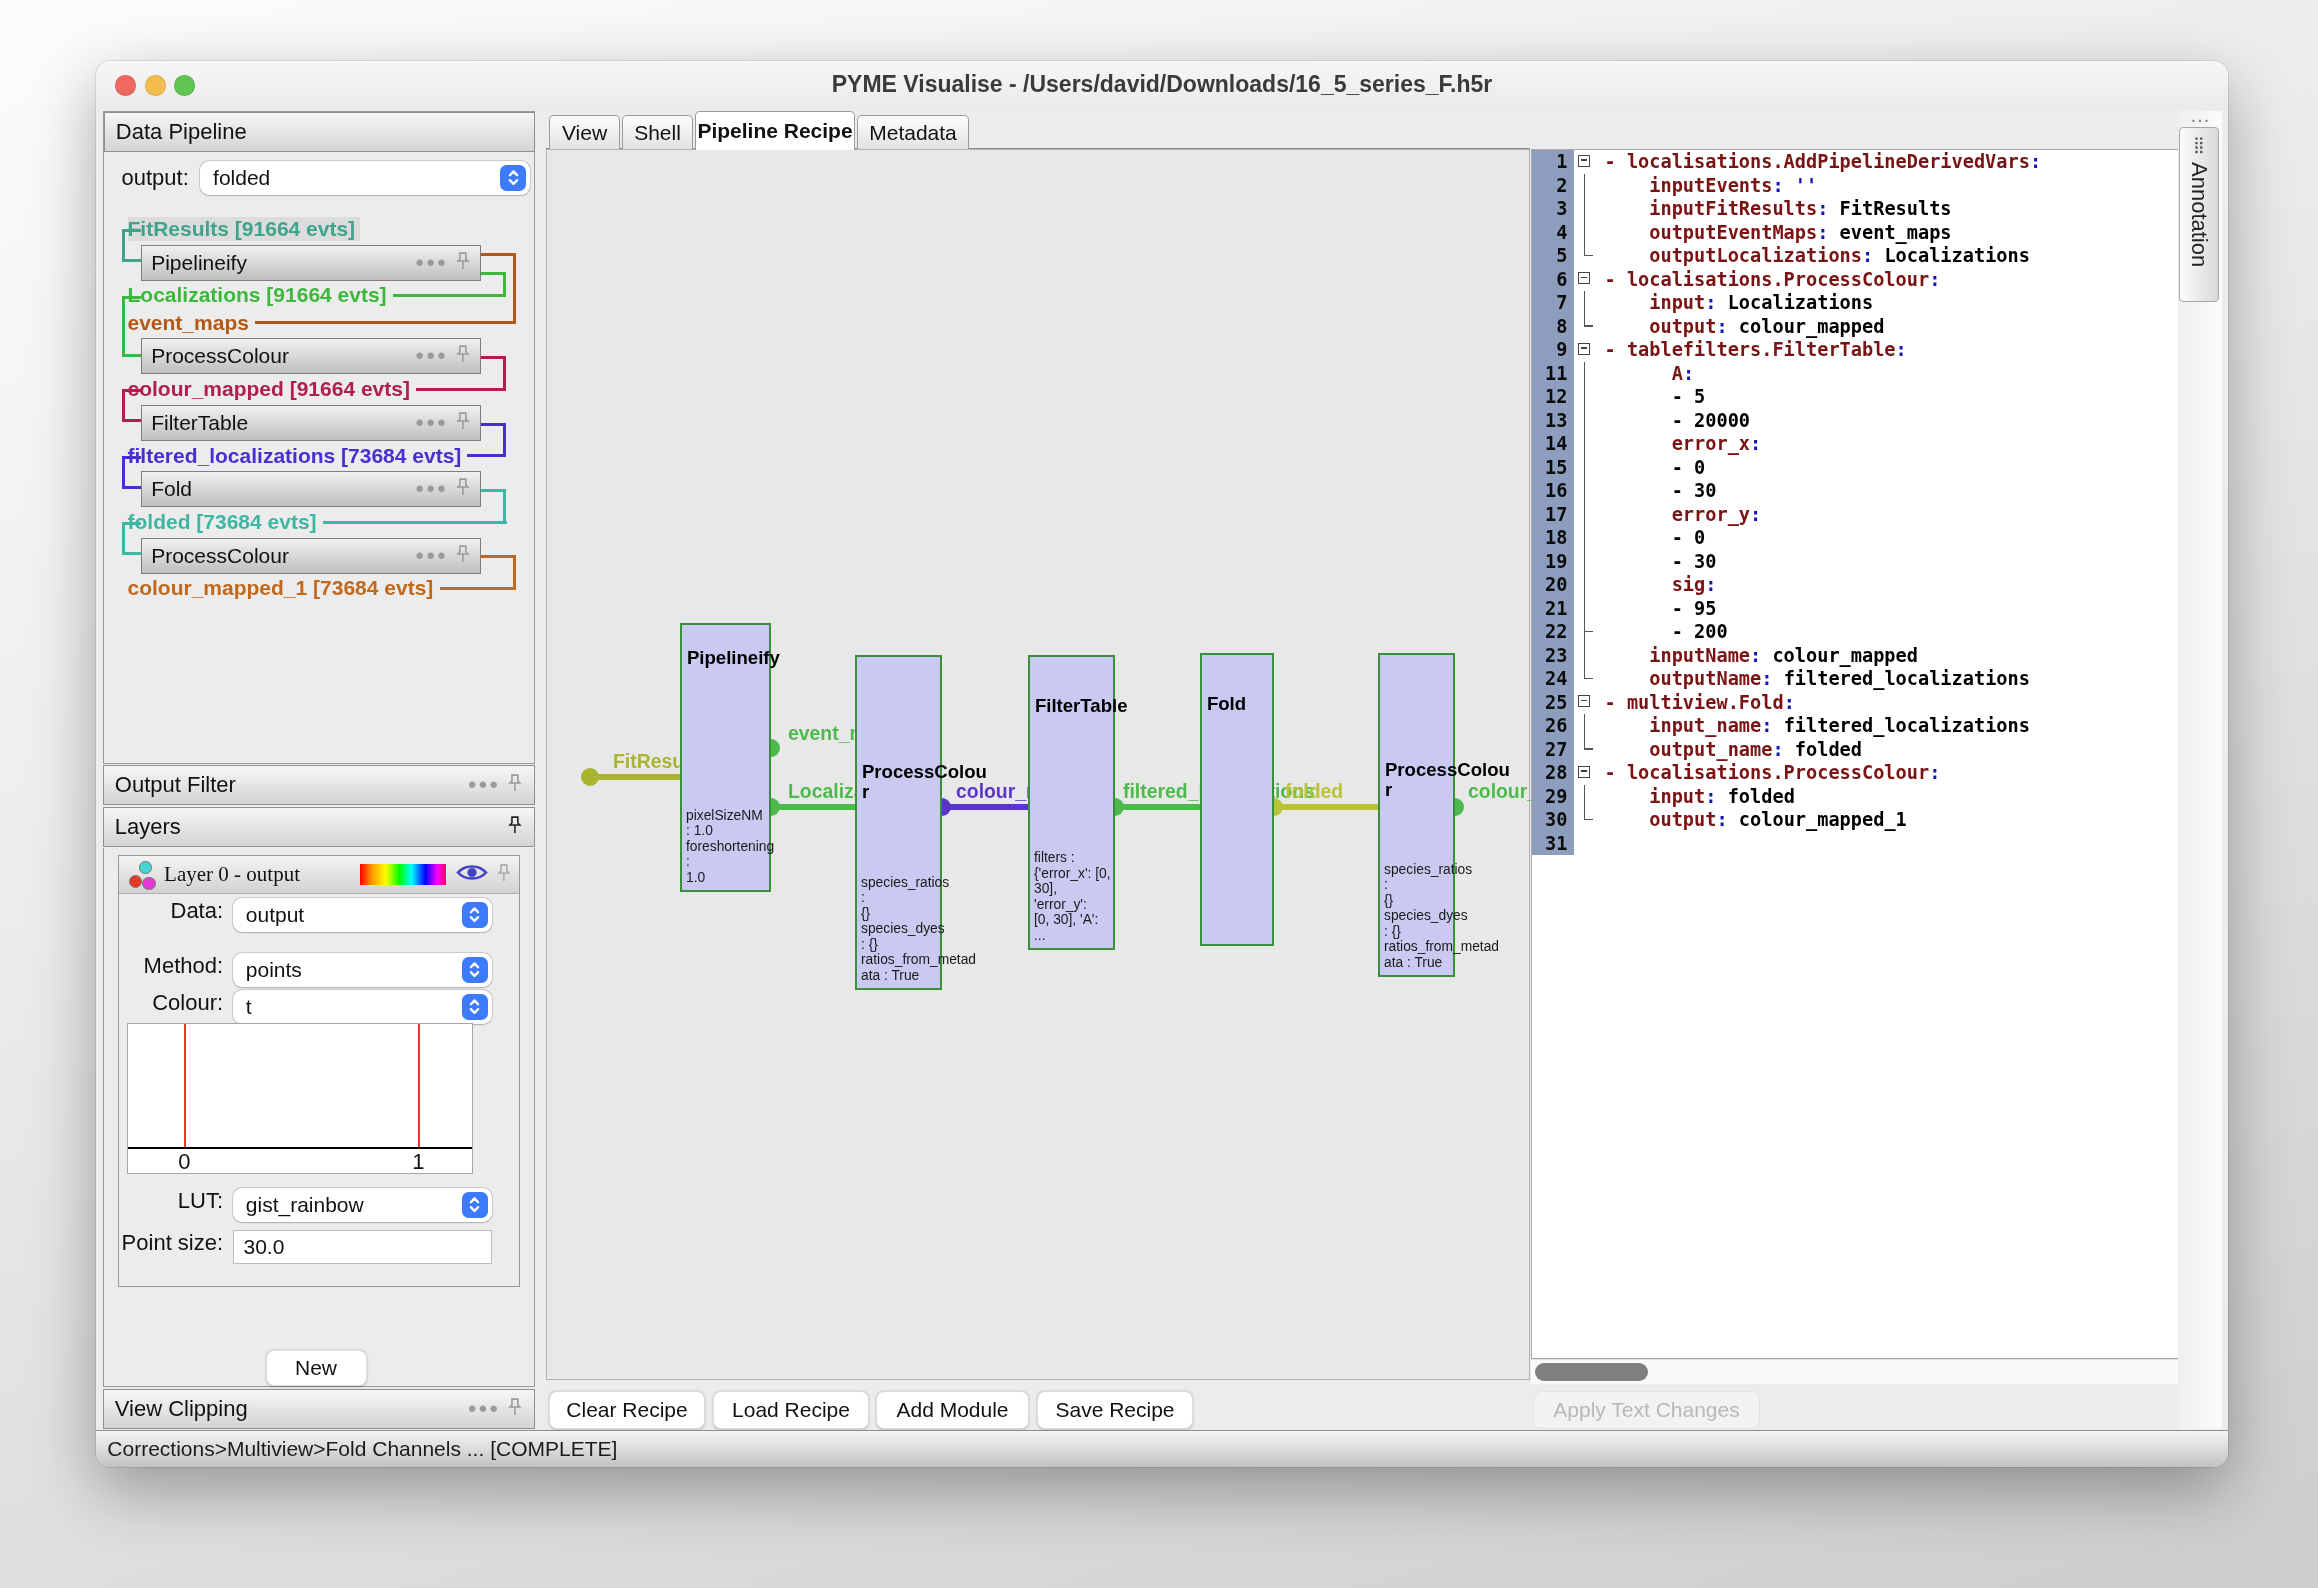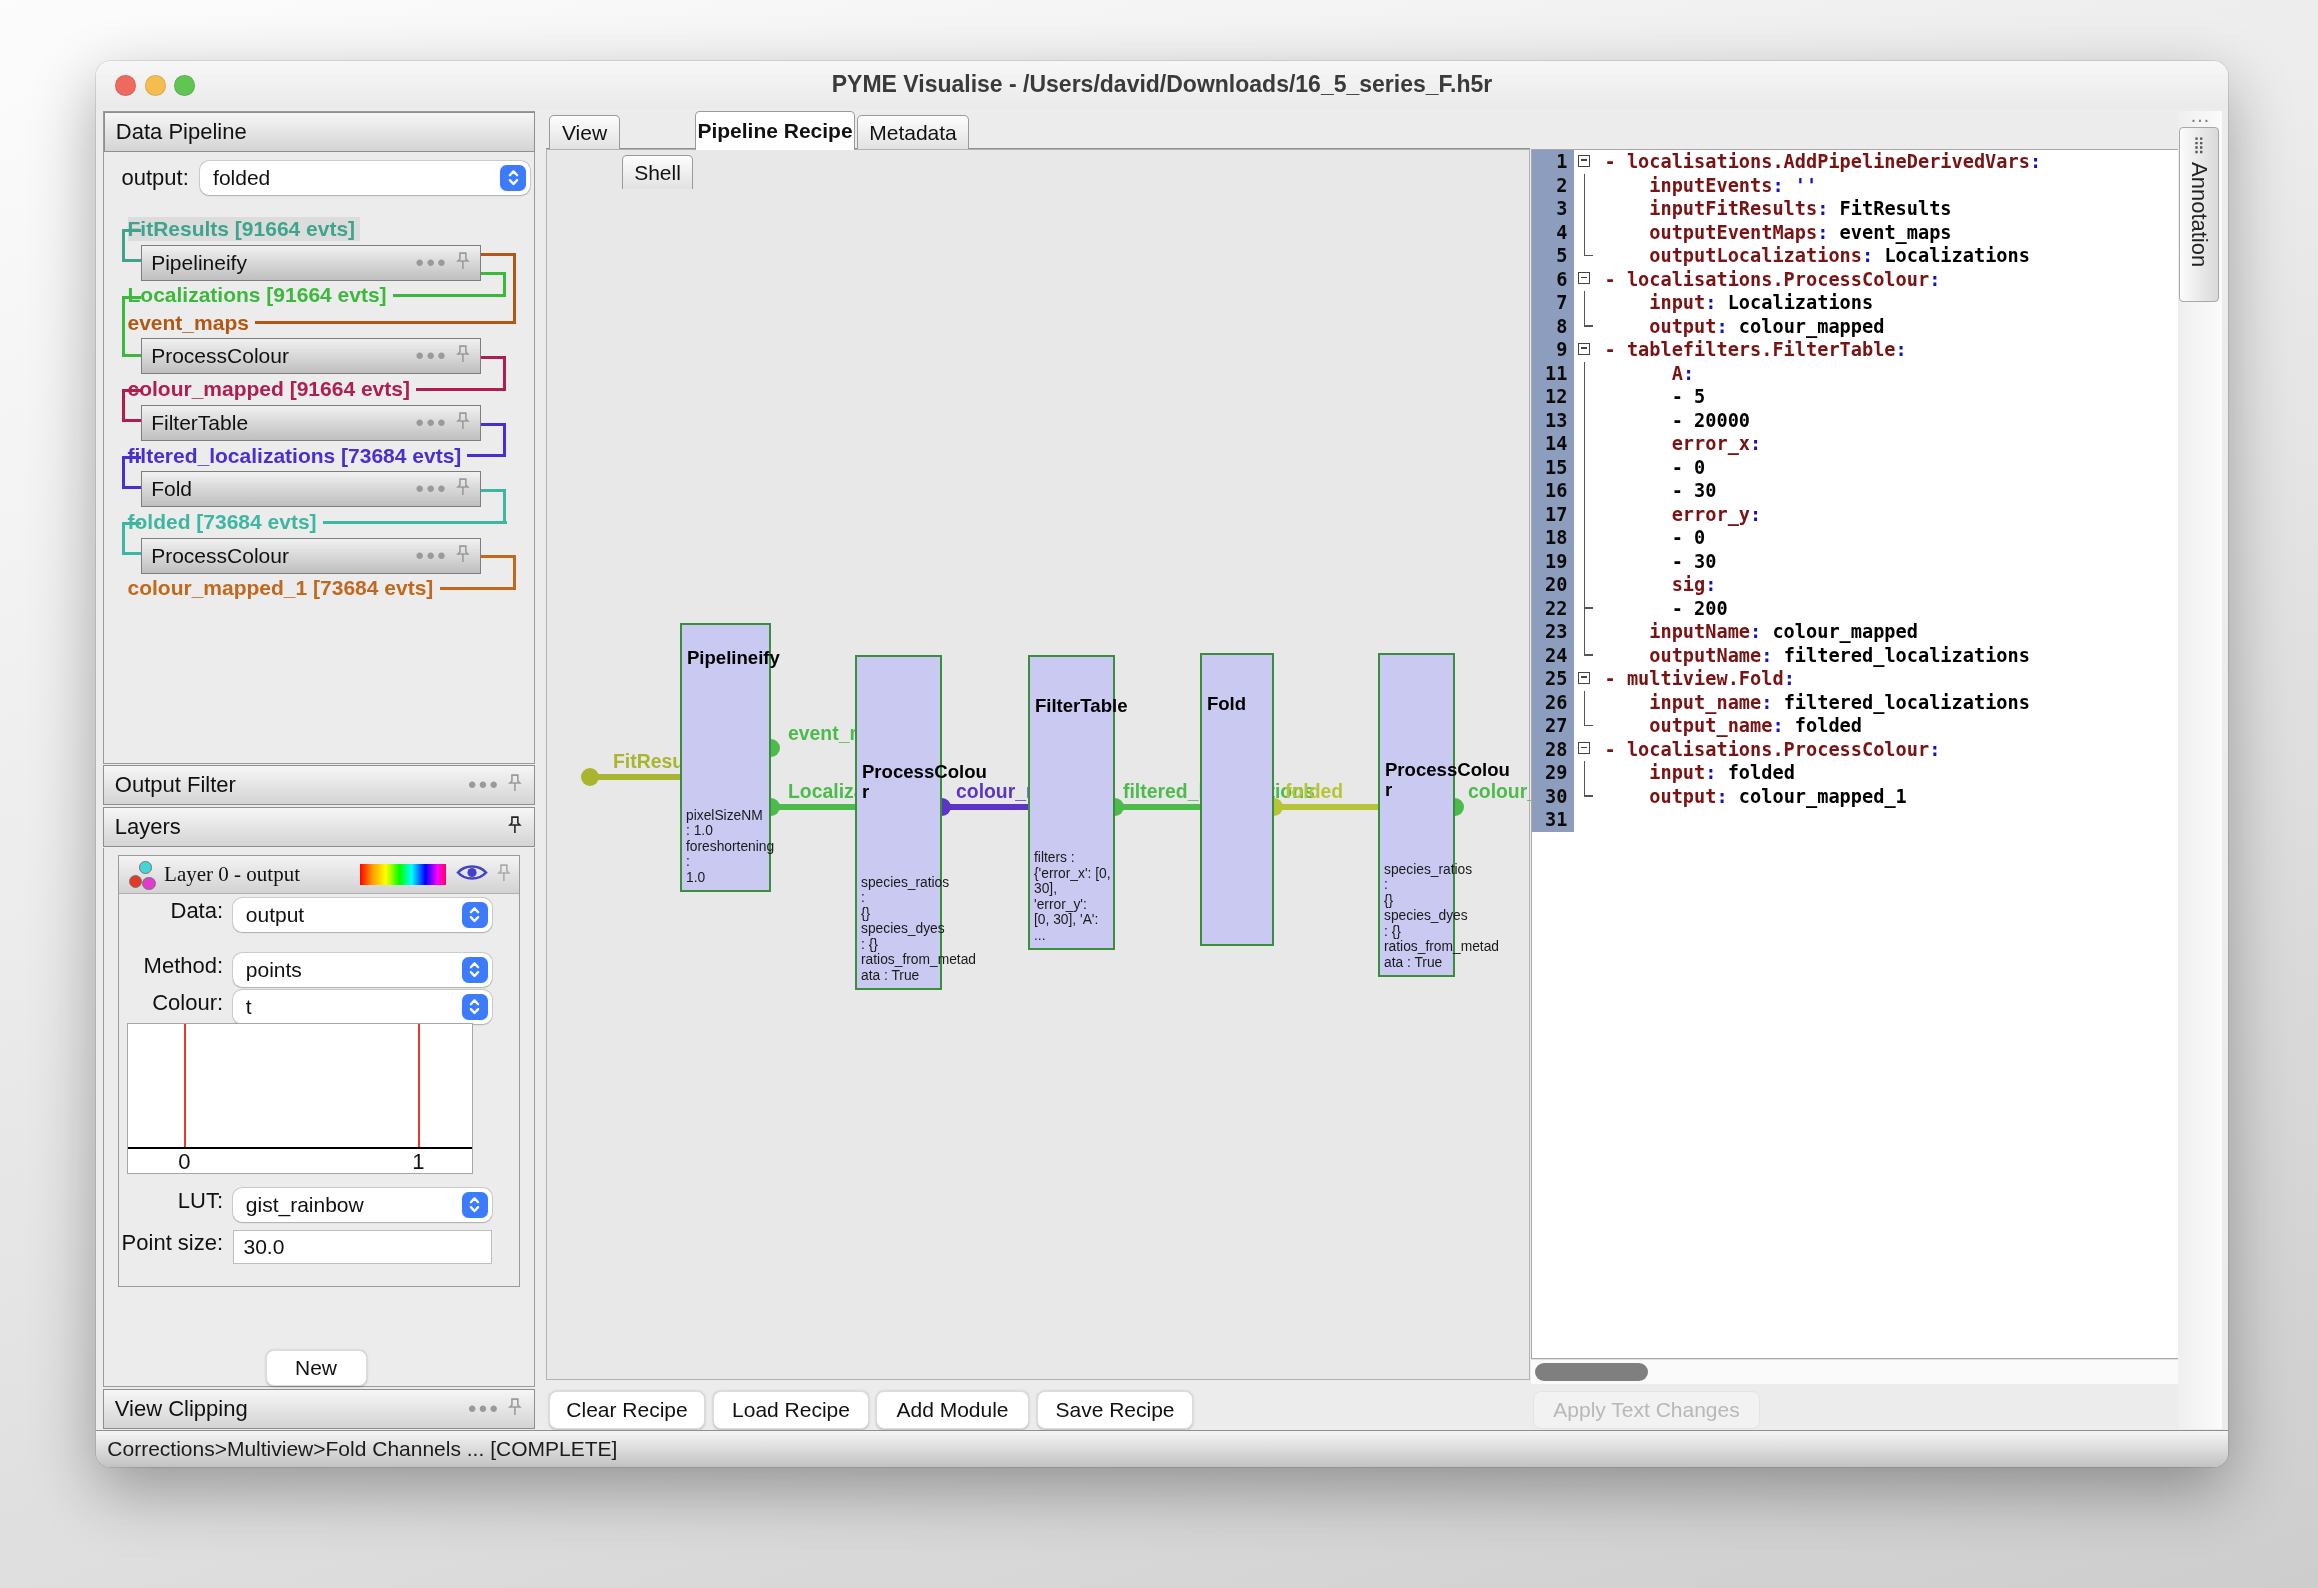--- a/index.html
+++ b/index.html
@@ -494,20 +494,27 @@
           <pre class="ecode" style="margin: 0px; padding-left: 6.5px;"><span class="p">      - 30</span></pre>
         </div>
         <div class="erow">
           <div class="enum">20</div>
           <div class="efold">
             <div class="fv"></div>
           </div>
           <pre class="ecode" style="margin: 0px; padding-left: 6.5px;"><span class="p">      </span><span class="k">sig</span><span class="c">:</span></pre>
         </div>
         <div class="erow">
+          <div class="enum">21</div>
+          <div class="efold">
+            <div class="fv"></div>
+          </div>
+          <pre class="ecode" style="margin: 0px; padding-left: 6.5px;"><span class="p">      - 95</span></pre>
+        </div>
+        <div class="erow">
           <div class="enum">22</div>
           <div class="efold">
             <div class="ftee"></div>
           </div>
           <pre class="ecode" style="margin: 0px; padding-left: 6.5px;"><span class="p">      - 200</span></pre>
         </div>
         <div class="erow">
           <div class="enum">23</div>
           <div class="efold">
             <div class="fv"></div>
@@ -594,18 +601,18 @@
       <div class="anntab" style="left:0.8px;top:16px;width:40px;height:175px;">
         <span style="color:#555;font-size:16px;margin-top:6.5px;">⣿</span>
         <span class="annlabel">Annotation</span>
       </div>
     </div>
 
     <div class="statusbar">
       <span>Corrections&gt;Multiview&gt;Fold Channels ... [COMPLETE]</span>
     </div>
   <div class="tab" style="left: 453px; width: 71px; top: 54px;">View</div>
-      <div class="tab" style="left: 526px; width: 71px; top: 54px; margin-top: 40px;">Shell</div>
+      <div class="tab" style="left: 526px; width: 71px; top: 54px;">Shell</div>
       <div class="tab active" style="left: 599px; width: 160px; top: 50px;">Pipeline Recipe</div>
       <div class="tab" style="left: 761px; width: 112px; top: 54px;">Metadata</div>
     </div>
 </div>
 
 
 </body></html>

